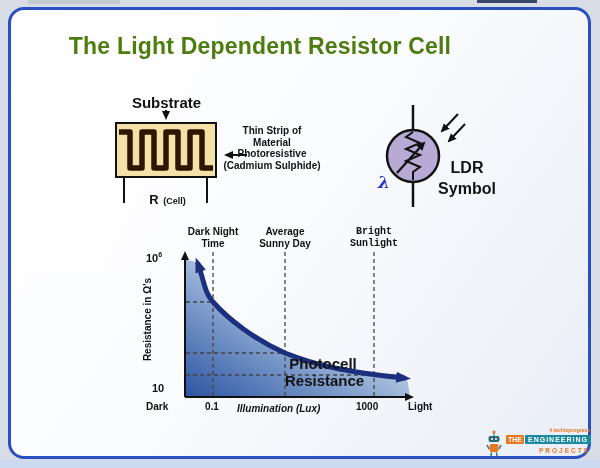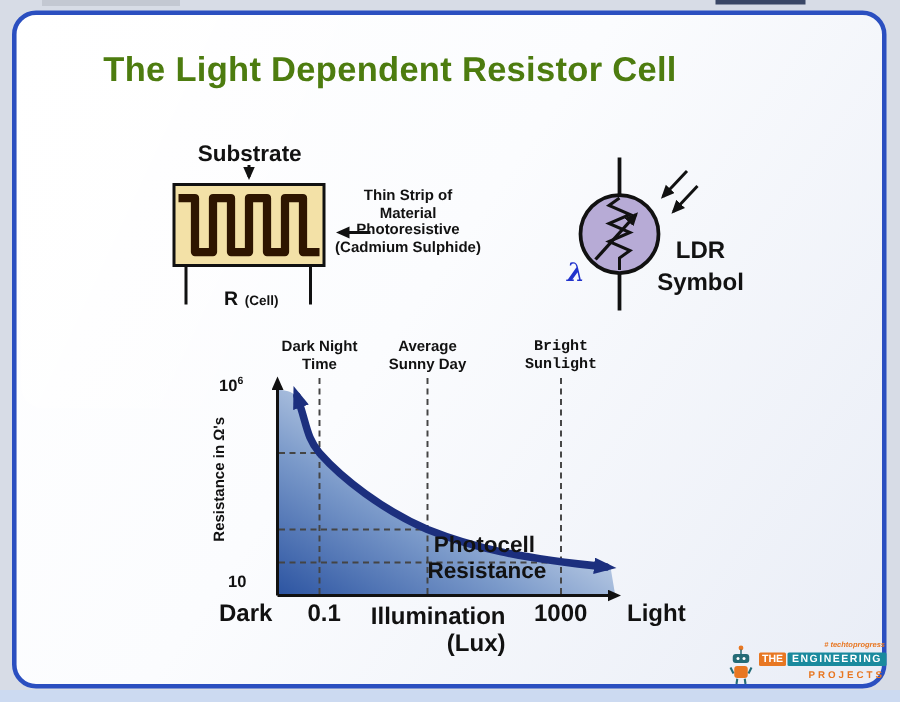--- a/index.html
+++ b/index.html
@@ -45,26 +45,26 @@
   .cond1{left:177px;}
   .cond2{left:249px;}
   .cond3{left:338px;font-family:Liberation Mono, monospace;}
 
   .ytick-top{left:146px;top:251px;font-size:11px;font-weight:700;}
   .ytick-top sup{font-size:7px;}
   .ytick-bottom{left:152px;top:382px;font-size:11px;font-weight:700;}
   .ylabel{left:82px;top:314px;width:130px;transform:rotate(-90deg);
           text-align:center;font-size:10px;font-weight:700;}
   .photocell{left:285px;top:321px;width:76px;font-size:15px;margin-top:34px;}
-  .xrow{top:401px;font-size:16px;font-weight:700;}
+  .xrow{top:401px;font-size:10px;font-weight:700;}
   .x-dark{left:146px;}
   .x-01{left:205px;}
-  .x-ill{left:237px;width:100px;text-align:right;top:403px;}
+  .x-ill{left:237px;width:100px;text-align:left;top:403px;font-style:italic;}
   .x-1000{left:356px;}
-  .x-light{left:418px;}
+  .x-light{left:408px;}
 
   .logo{left:484px;top:427px;width:108px;height:32px;}
   .logo .tagline{position:absolute;right:2px;top:0;font-size:5px;font-style:italic;
                  color:#e87722;white-space:nowrap;font-weight:700;}
   .logo .row{position:absolute;left:22px;top:8px;display:flex;gap:1px;align-items:center;}
   .logo .box-the{background:#e87722;color:#fff;font-size:7px;font-weight:700;
                  padding:1px 2px;border-radius:1px;}
   .logo .box-eng{background:#1a8a9e;color:#fff;font-size:7px;font-weight:700;
                  letter-spacing:1px;padding:1px 3px;border-radius:1px;}
   .logo .projects{position:absolute;right:2px;top:20px;color:#e87722;font-size:6.5px;

